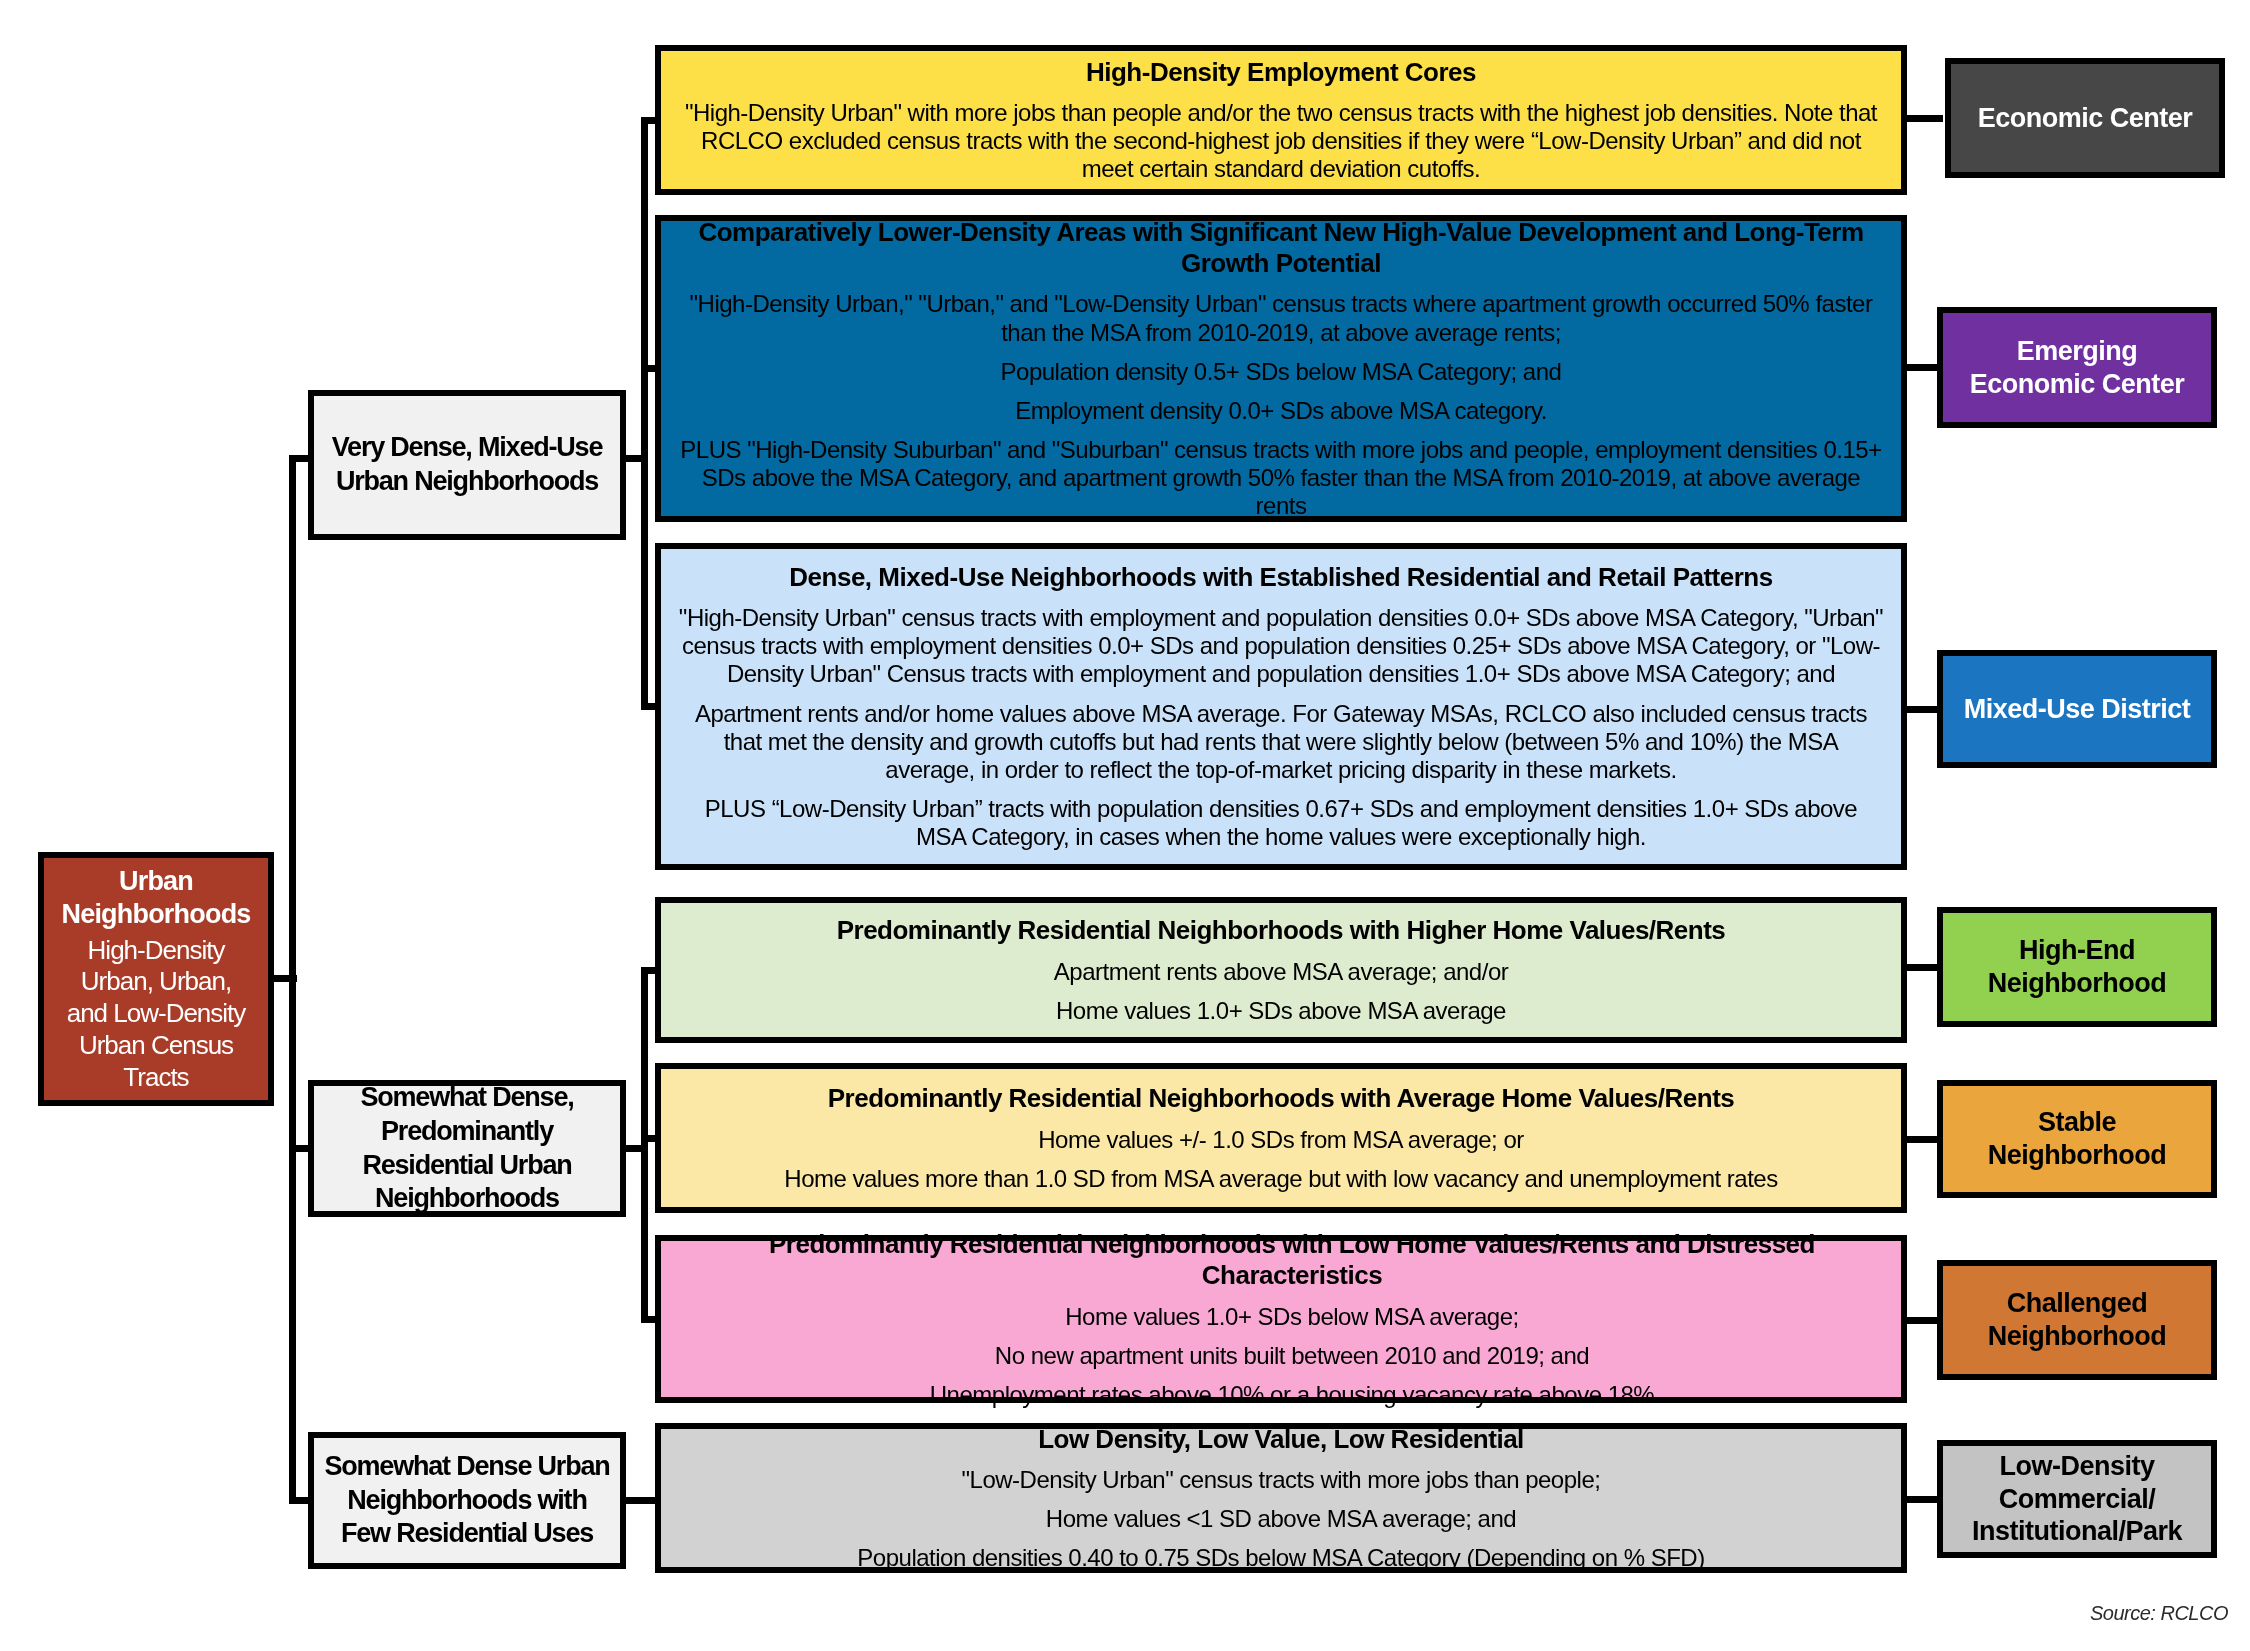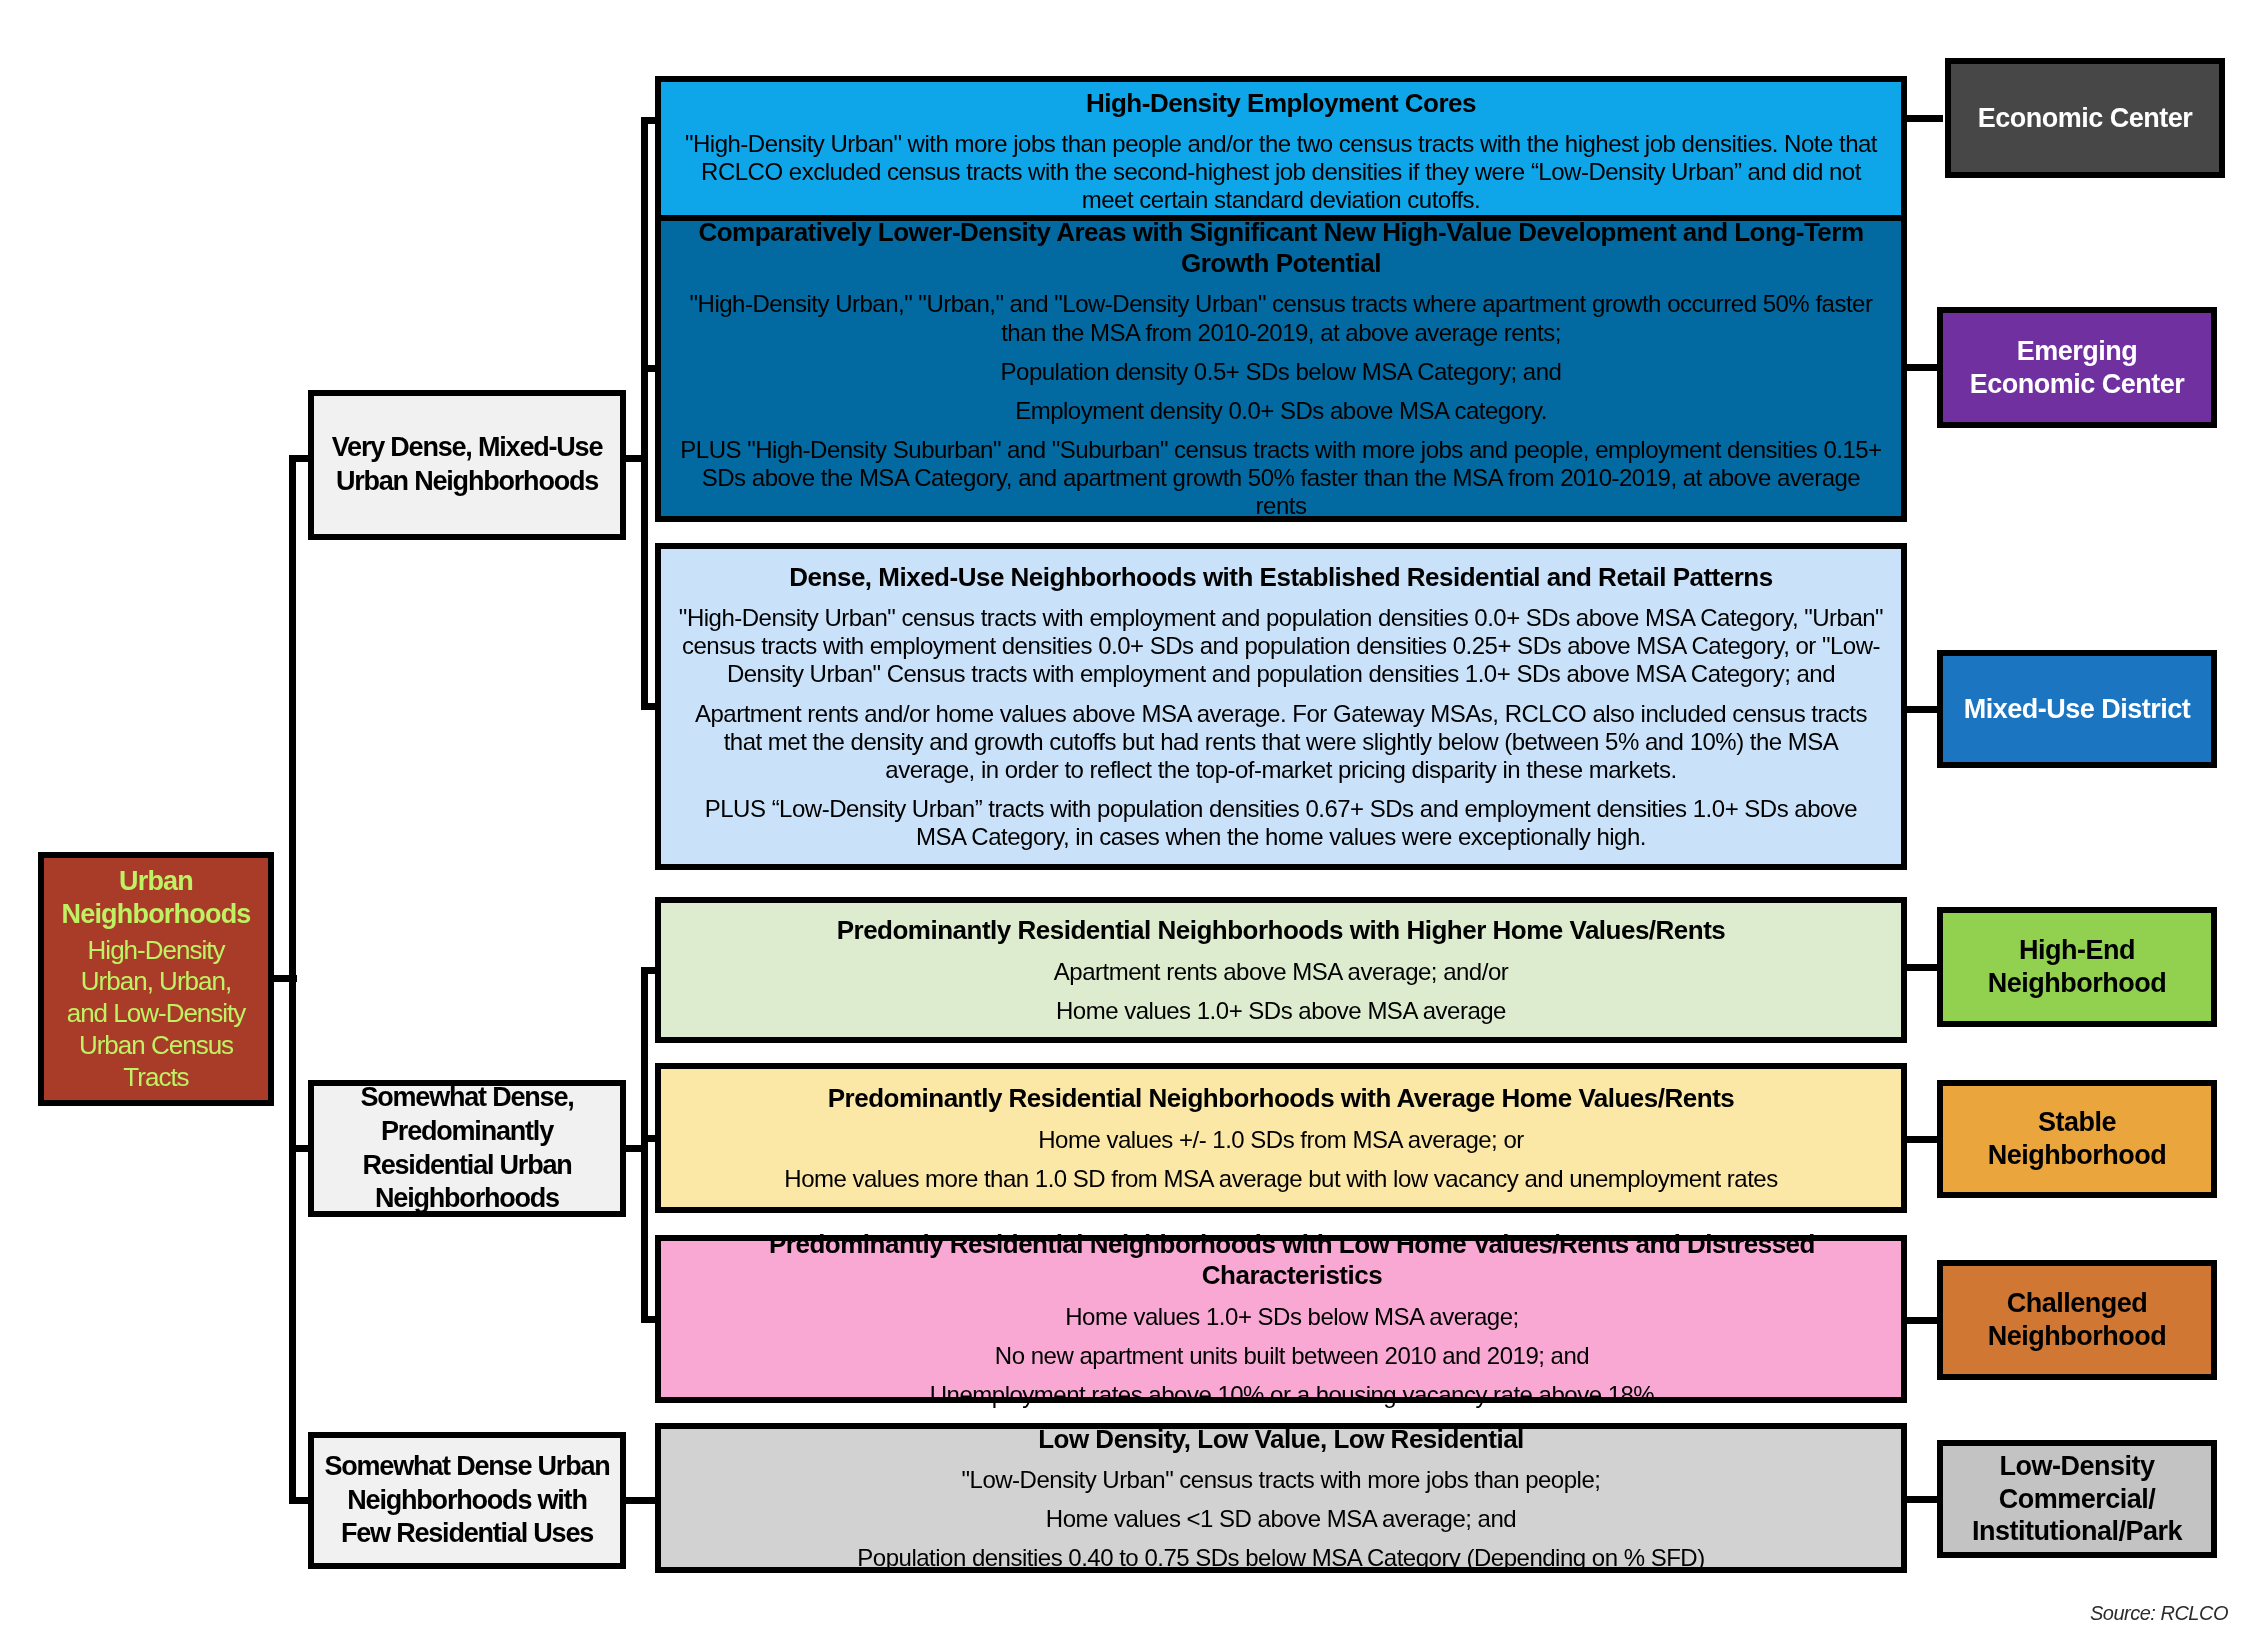--- a/index.html
+++ b/index.html
@@ -4,36 +4,36 @@
 <style>
   html,body{margin:0;padding:0;background:#fff;}
   #canvas{
     position:relative;width:2250px;height:1651px;background:#fff;overflow:hidden;
     font-family:"Liberation Sans",sans-serif;color:#000;
   }
   .box{position:absolute;box-sizing:border-box;border:6px solid #000;
        display:flex;flex-direction:column;justify-content:center;align-items:center;}
   .conn{position:absolute;background:#000;}
   
-  .root{left:38px;top:852px;width:236px;height:254px;background:#A83C28;color:#bef264;text-align:center;padding:4px 20px;}
+  .root{left:38px;top:852px;width:236px;height:254px;background:#A83C28;color:#ffffff;text-align:center;padding:4px 20px;}
   .root .t{font-weight:bold;font-size:27px;line-height:1.22;letter-spacing:-0.8px;}
   .root .b{font-size:26px;line-height:1.22;letter-spacing:-1px;margin-top:4px;}
   
   .group{left:308px;width:318px;background:#F1F1F1;text-align:center;
          font-weight:bold;font-size:27px;line-height:1.25;letter-spacing:-1.2px;padding:4px 6px;}
   
   .mid{left:655px;width:1252px;text-align:center;padding:6px 16px;}
   .mid .title{font-weight:bold;font-size:26px;line-height:1.2;letter-spacing:-0.5px;}
   .mid p{margin:11px 0 0 0;font-size:24px;line-height:1.17;letter-spacing:-0.5px;}
   
   .tag{left:1937px;width:280px;text-align:center;font-weight:bold;font-size:27px;
        line-height:1.22;letter-spacing:-0.5px;white-space:pre-line;padding:4px 8px;}
   .tag.light{color:#fff;}
   
-  .f-gray1{background:#0ea5e9;margin-top:31px;} .f-purple{background:#0369a1;} .f-blue{background:#C9E2F9;}
+  .f-gray1{background:#fde047;} .f-purple{background:#0369a1;} .f-blue{background:#C9E2F9;}
   .f-green{background:#DDEBCE;} .f-yellow{background:#FBE8A6;} .f-peach{background:#f9a8d4;padding-left:38px;}
   .f-gray2{background:#D2D2D2;}
   .t-dark{background:#474747;} .t-purple{background:#7030A0;} .t-blue{background:#1B75C0;}
   .t-green{background:#92D050;} .t-amber{background:#EAA53C;} .t-orange{background:#CF7733;}
   .t-gray{background:#C3C3C3;}
   
   .source{position:absolute;right:22px;top:1602px;font-style:italic;font-size:20px;color:#2b2b2b;letter-spacing:-0.5px;}
 </style>
 </head>
 <body>

